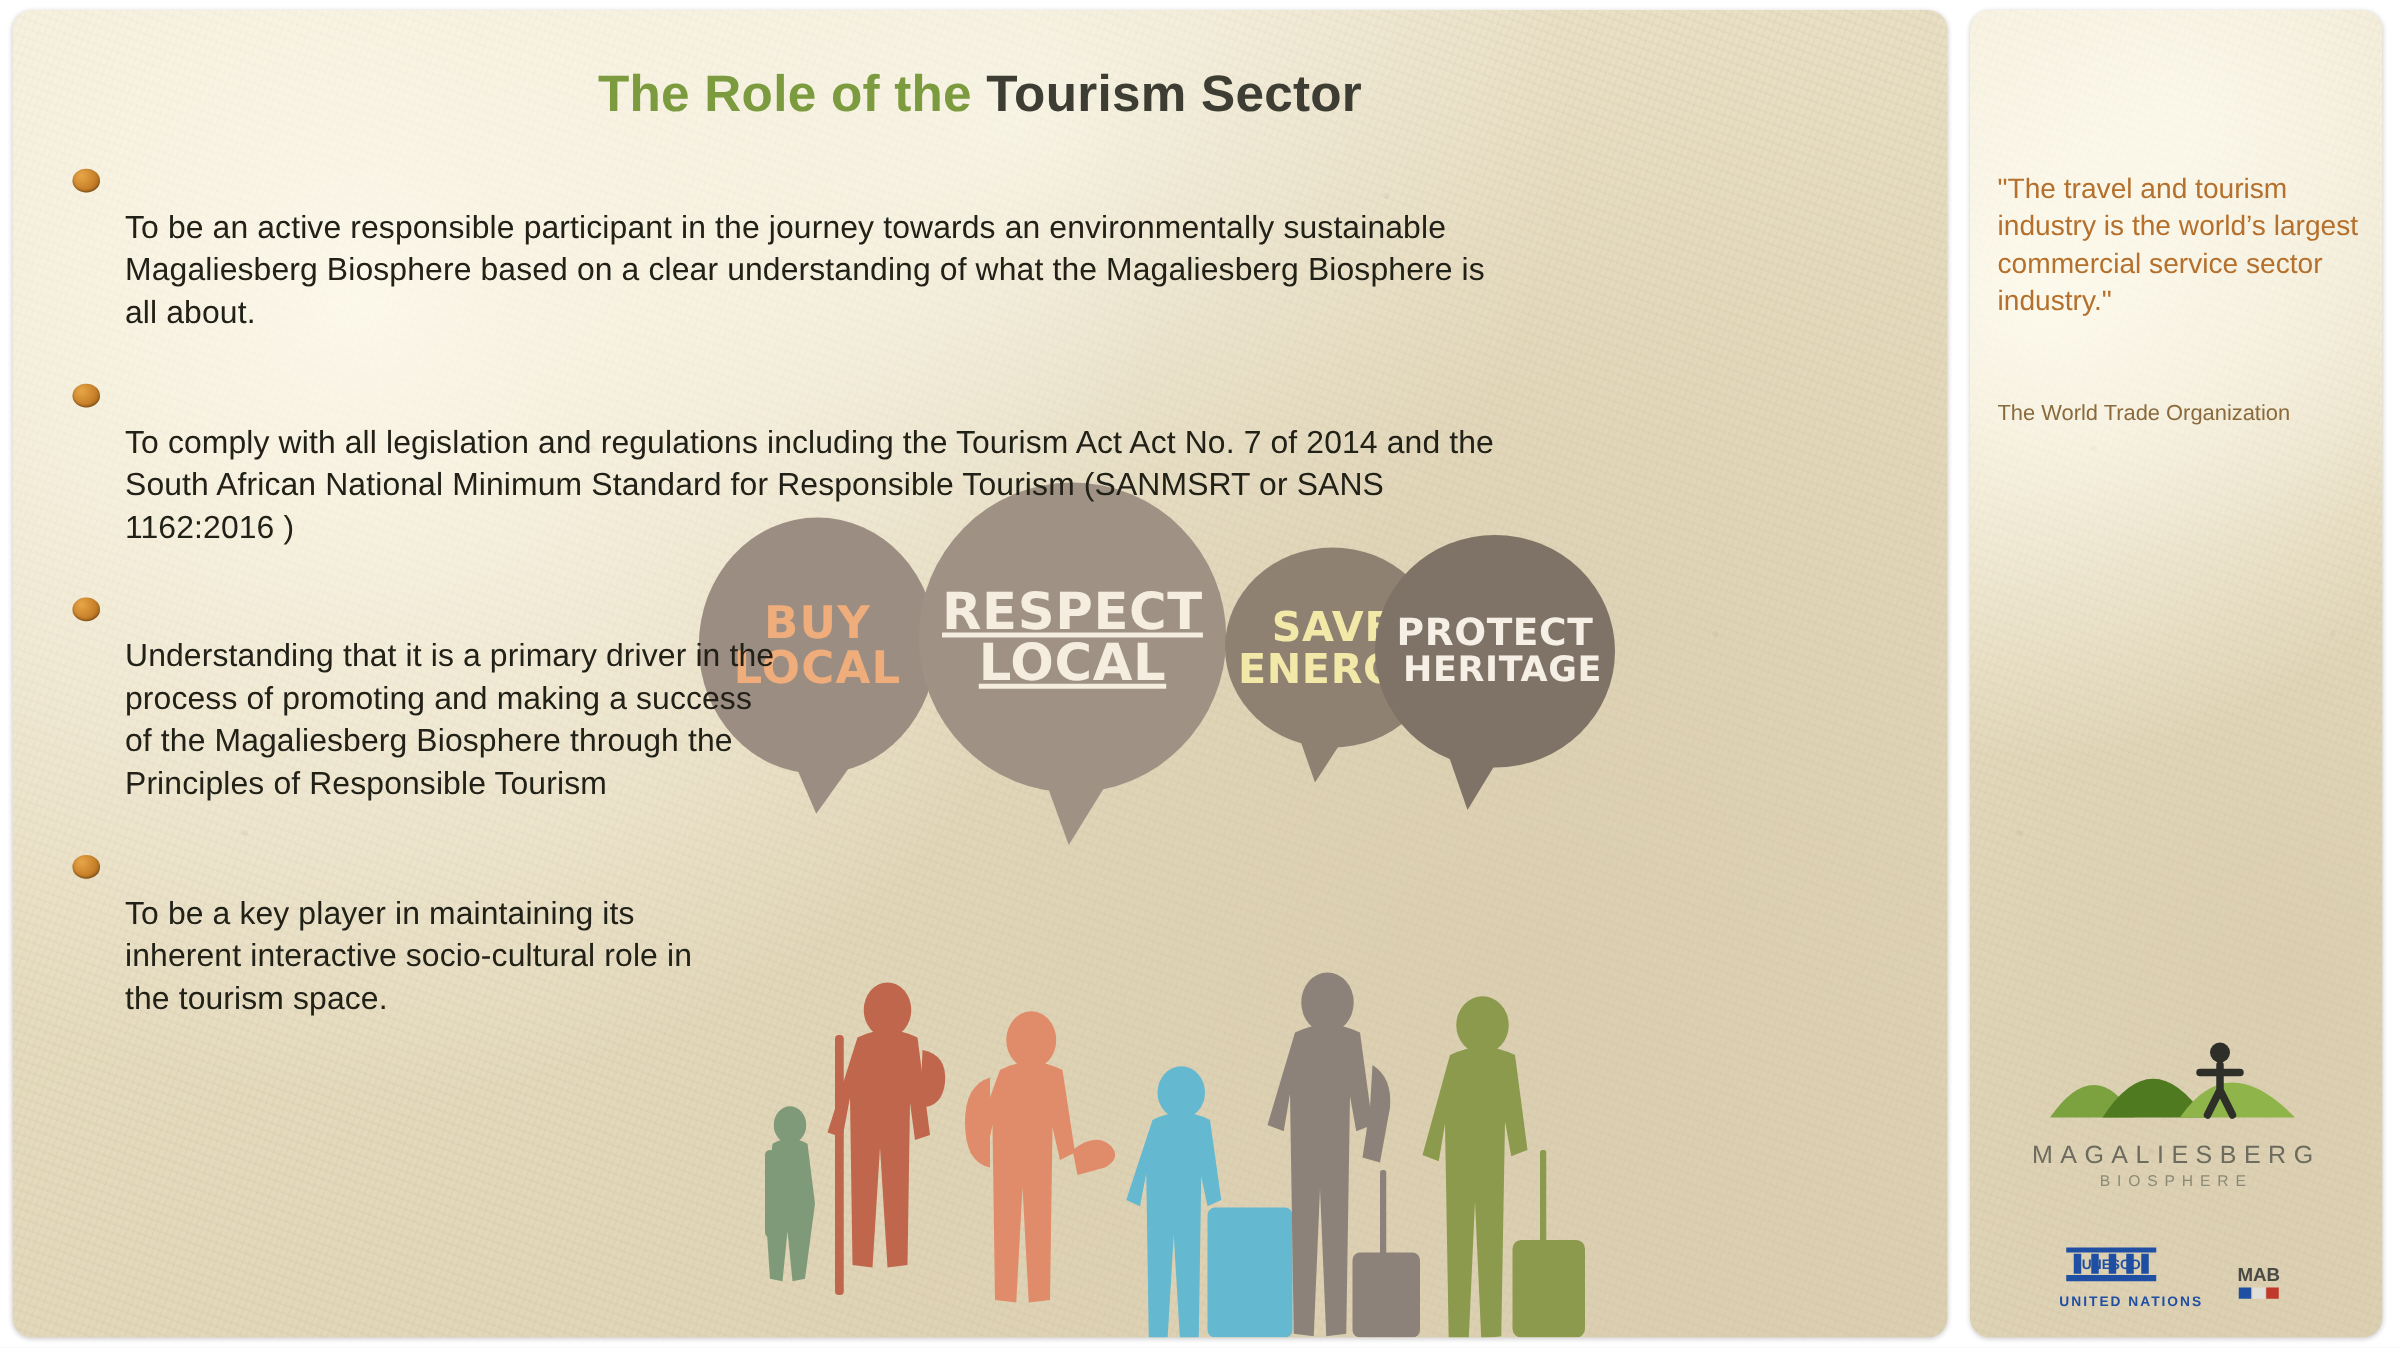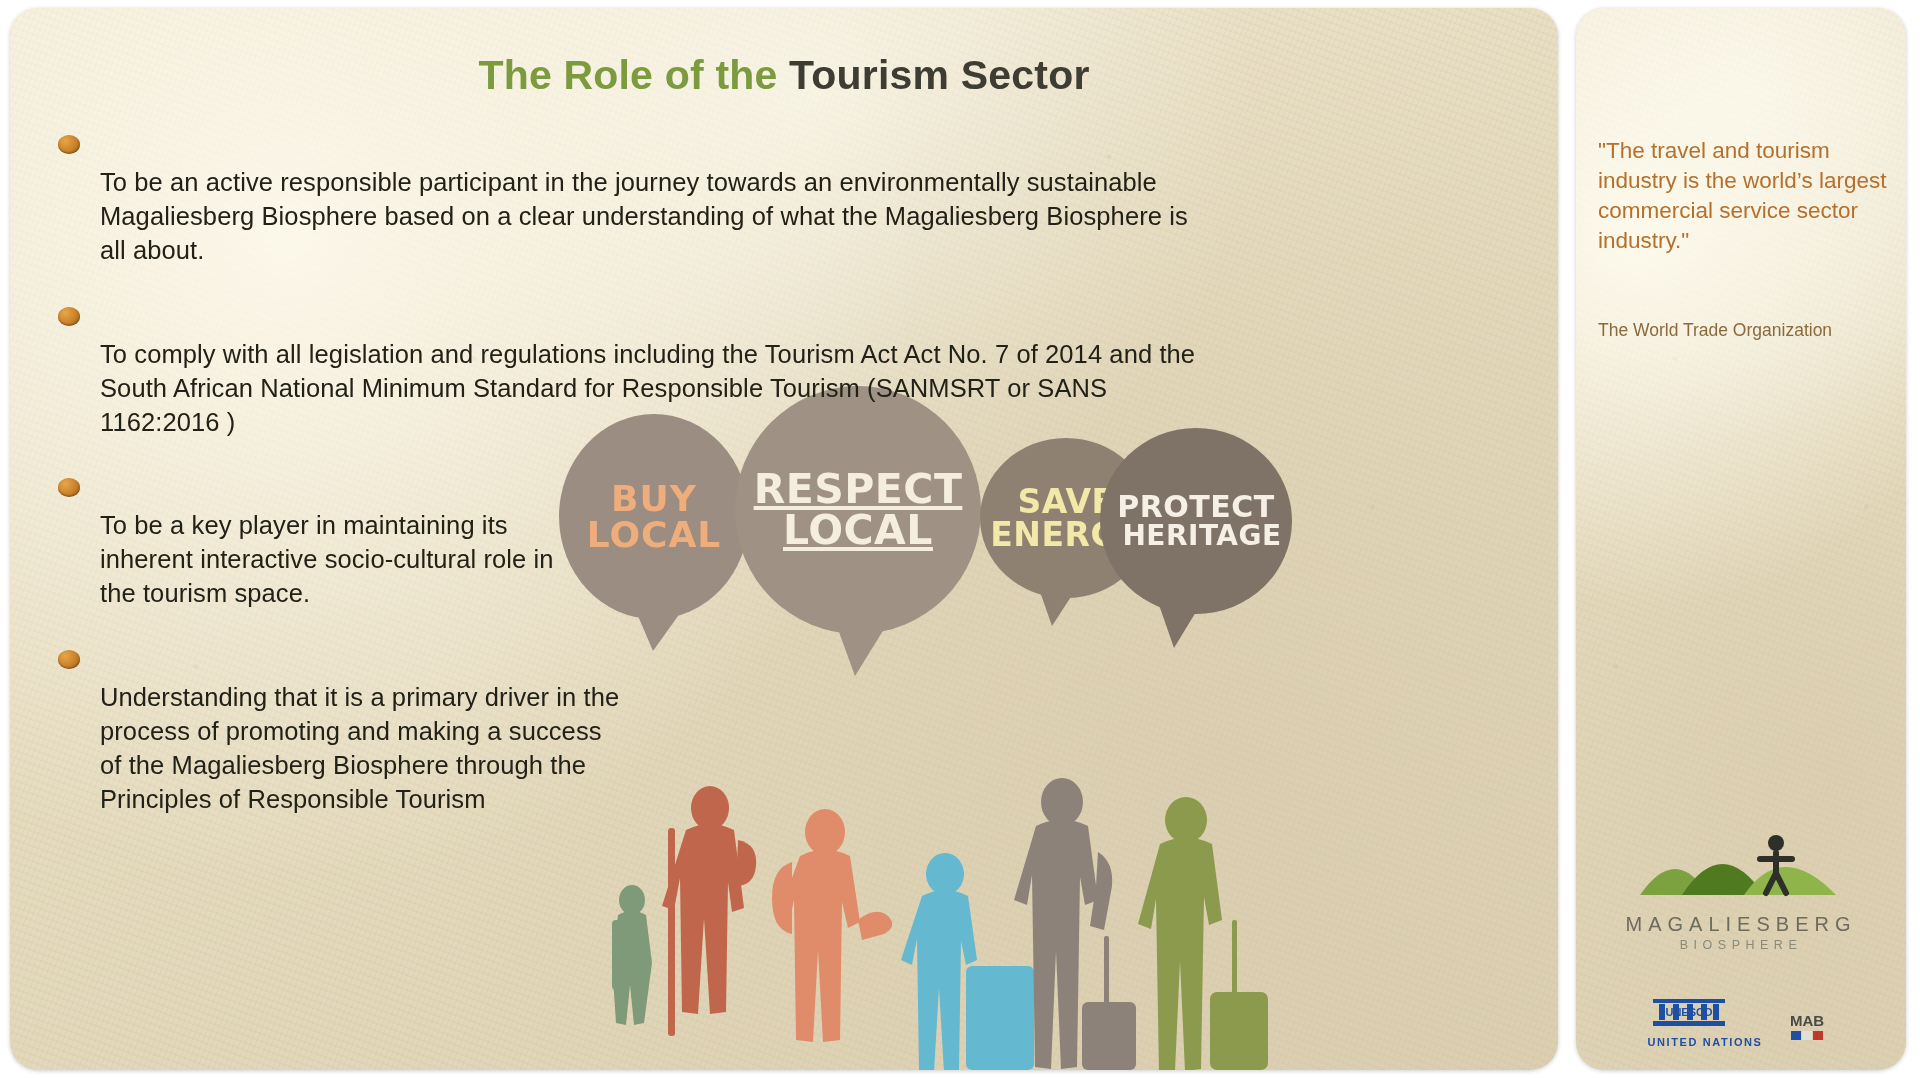--- a/index.html
+++ b/index.html
@@ -20,21 +20,21 @@
     background: #ffffff;
     display: flex;
     gap: 18px;
     padding: 8px 10px;
     box-sizing: border-box;
   }
 
   
   .panel {
     position: relative;
-    border-radius: 28px;
+    border-radius: 16px;
     background-color: #e9e0c8;
     background-image:
       radial-gradient(circle at 18% 22%, rgba(255,252,240,0.85) 0%, rgba(255,252,240,0) 42%),
       radial-gradient(circle at 78% 72%, rgba(214,200,170,0.55) 0%, rgba(214,200,170,0) 55%),
       radial-gradient(circle at 52% 8%, rgba(255,255,245,0.6) 0%, rgba(255,255,245,0) 35%),
       repeating-linear-gradient(112deg, rgba(190,175,140,0.10) 0px, rgba(190,175,140,0.10) 1px, rgba(255,255,255,0) 2px, rgba(255,255,255,0) 5px),
       repeating-linear-gradient(20deg, rgba(160,145,110,0.07) 0px, rgba(160,145,110,0.07) 1px, rgba(255,255,255,0) 3px, rgba(255,255,255,0) 7px),
       linear-gradient(160deg, #f1e9d4 0%, #e6dcc0 45%, #ded2b4 100%);
     box-shadow: 0 1px 4px rgba(0,0,0,0.20);
     overflow: hidden;
@@ -278,27 +278,27 @@
 
     <div class="bullets">
       <div class="bullet b1">
         <span class="dot"></span>
         <span class="txt">To be an active responsible participant in the journey towards an environmentally sustainable Magaliesberg Biosphere based on a clear understanding of what the Magaliesberg Biosphere is all about.</span>
       </div>
       <div class="bullet b2">
         <span class="dot"></span>
         <span class="txt">To comply with all legislation and regulations including the Tourism Act  Act No. 7 of 2014 and the South African National Minimum Standard for Responsible Tourism (SANMSRT or SANS 1162:2016 )</span>
       </div>
+      <div class="bullet b4">
+        <span class="dot"></span>
+        <span class="txt">Understanding that it is a primary driver in the process of promoting and making a success of the Magaliesberg Biosphere  through the Principles of Responsible Tourism</span>
+      </div>
       <div class="bullet b3">
         <span class="dot"></span>
         <span class="txt">To be a key player in maintaining its inherent interactive socio-cultural role in the tourism space.</span>
-      </div>
-      <div class="bullet b4">
-        <span class="dot"></span>
-        <span class="txt">Understanding that it is a primary driver in the process of promoting and making a success of the Magaliesberg Biosphere  through the Principles of Responsible Tourism</span>
       </div>
     </div>
 
     <div class="bubbles">
 
       <div class="bubble bub-buy">
         <div>
           <div>Buy</div>
           <div>Local</div>
         </div>

